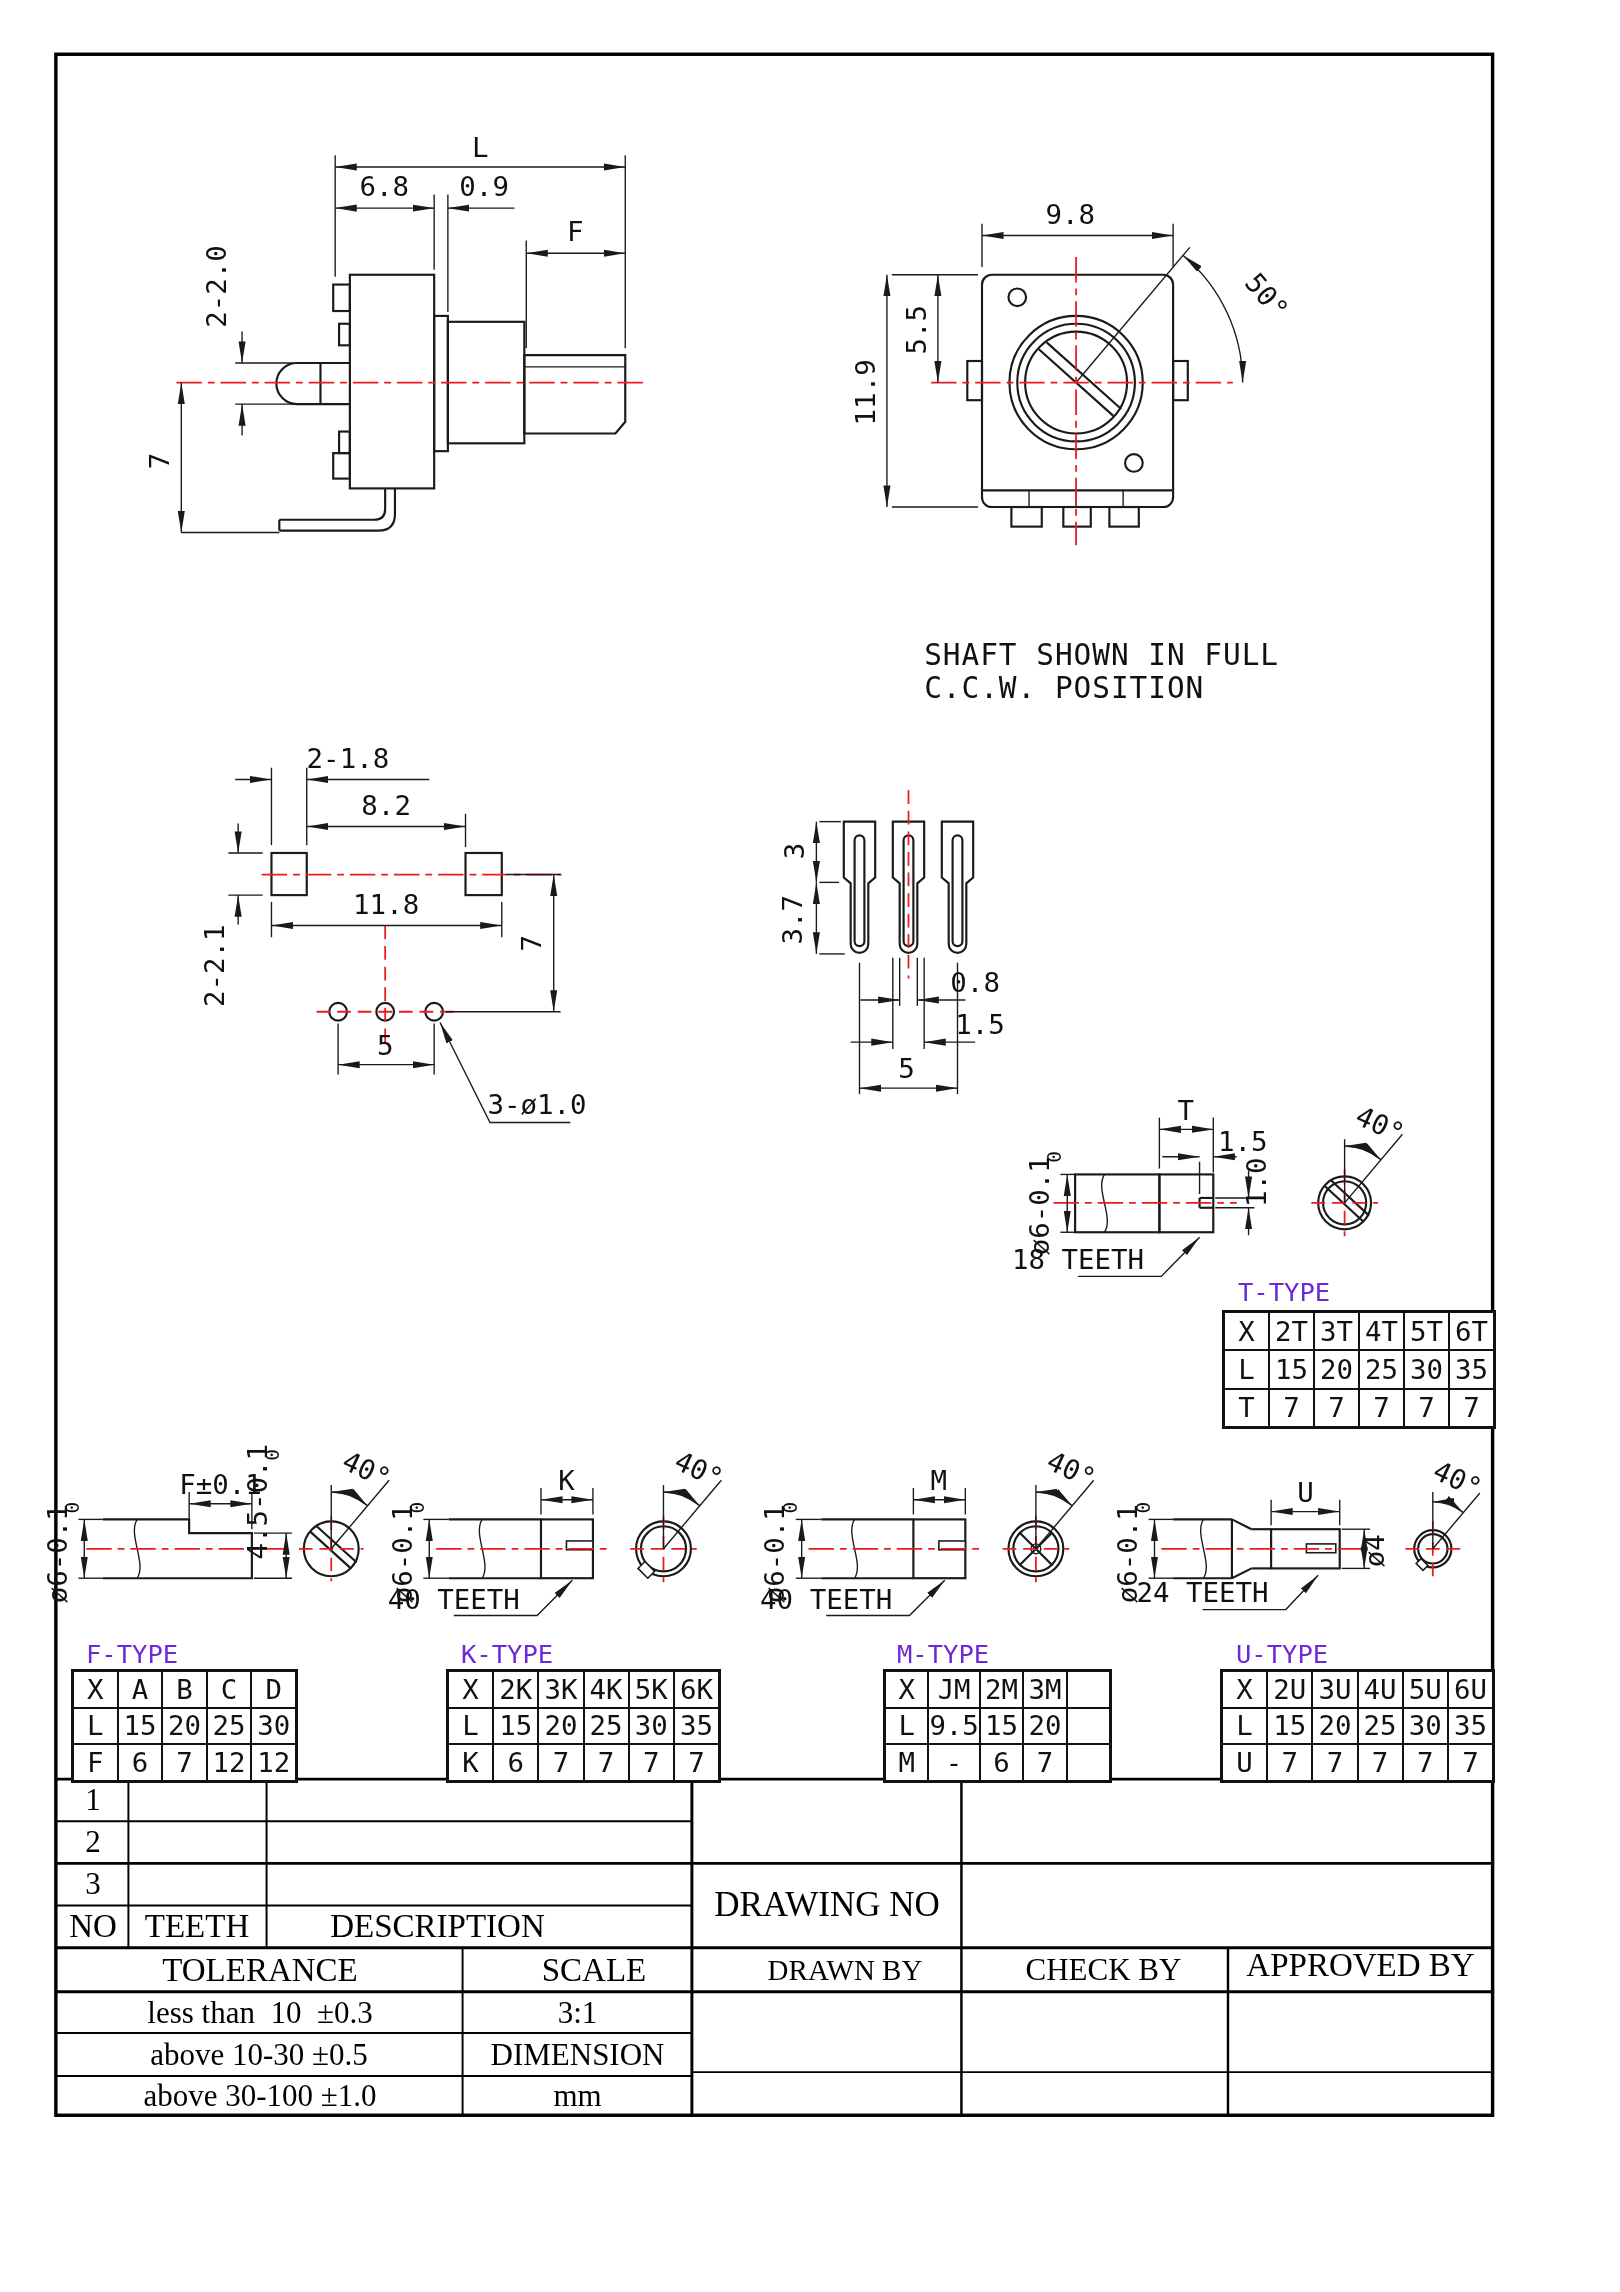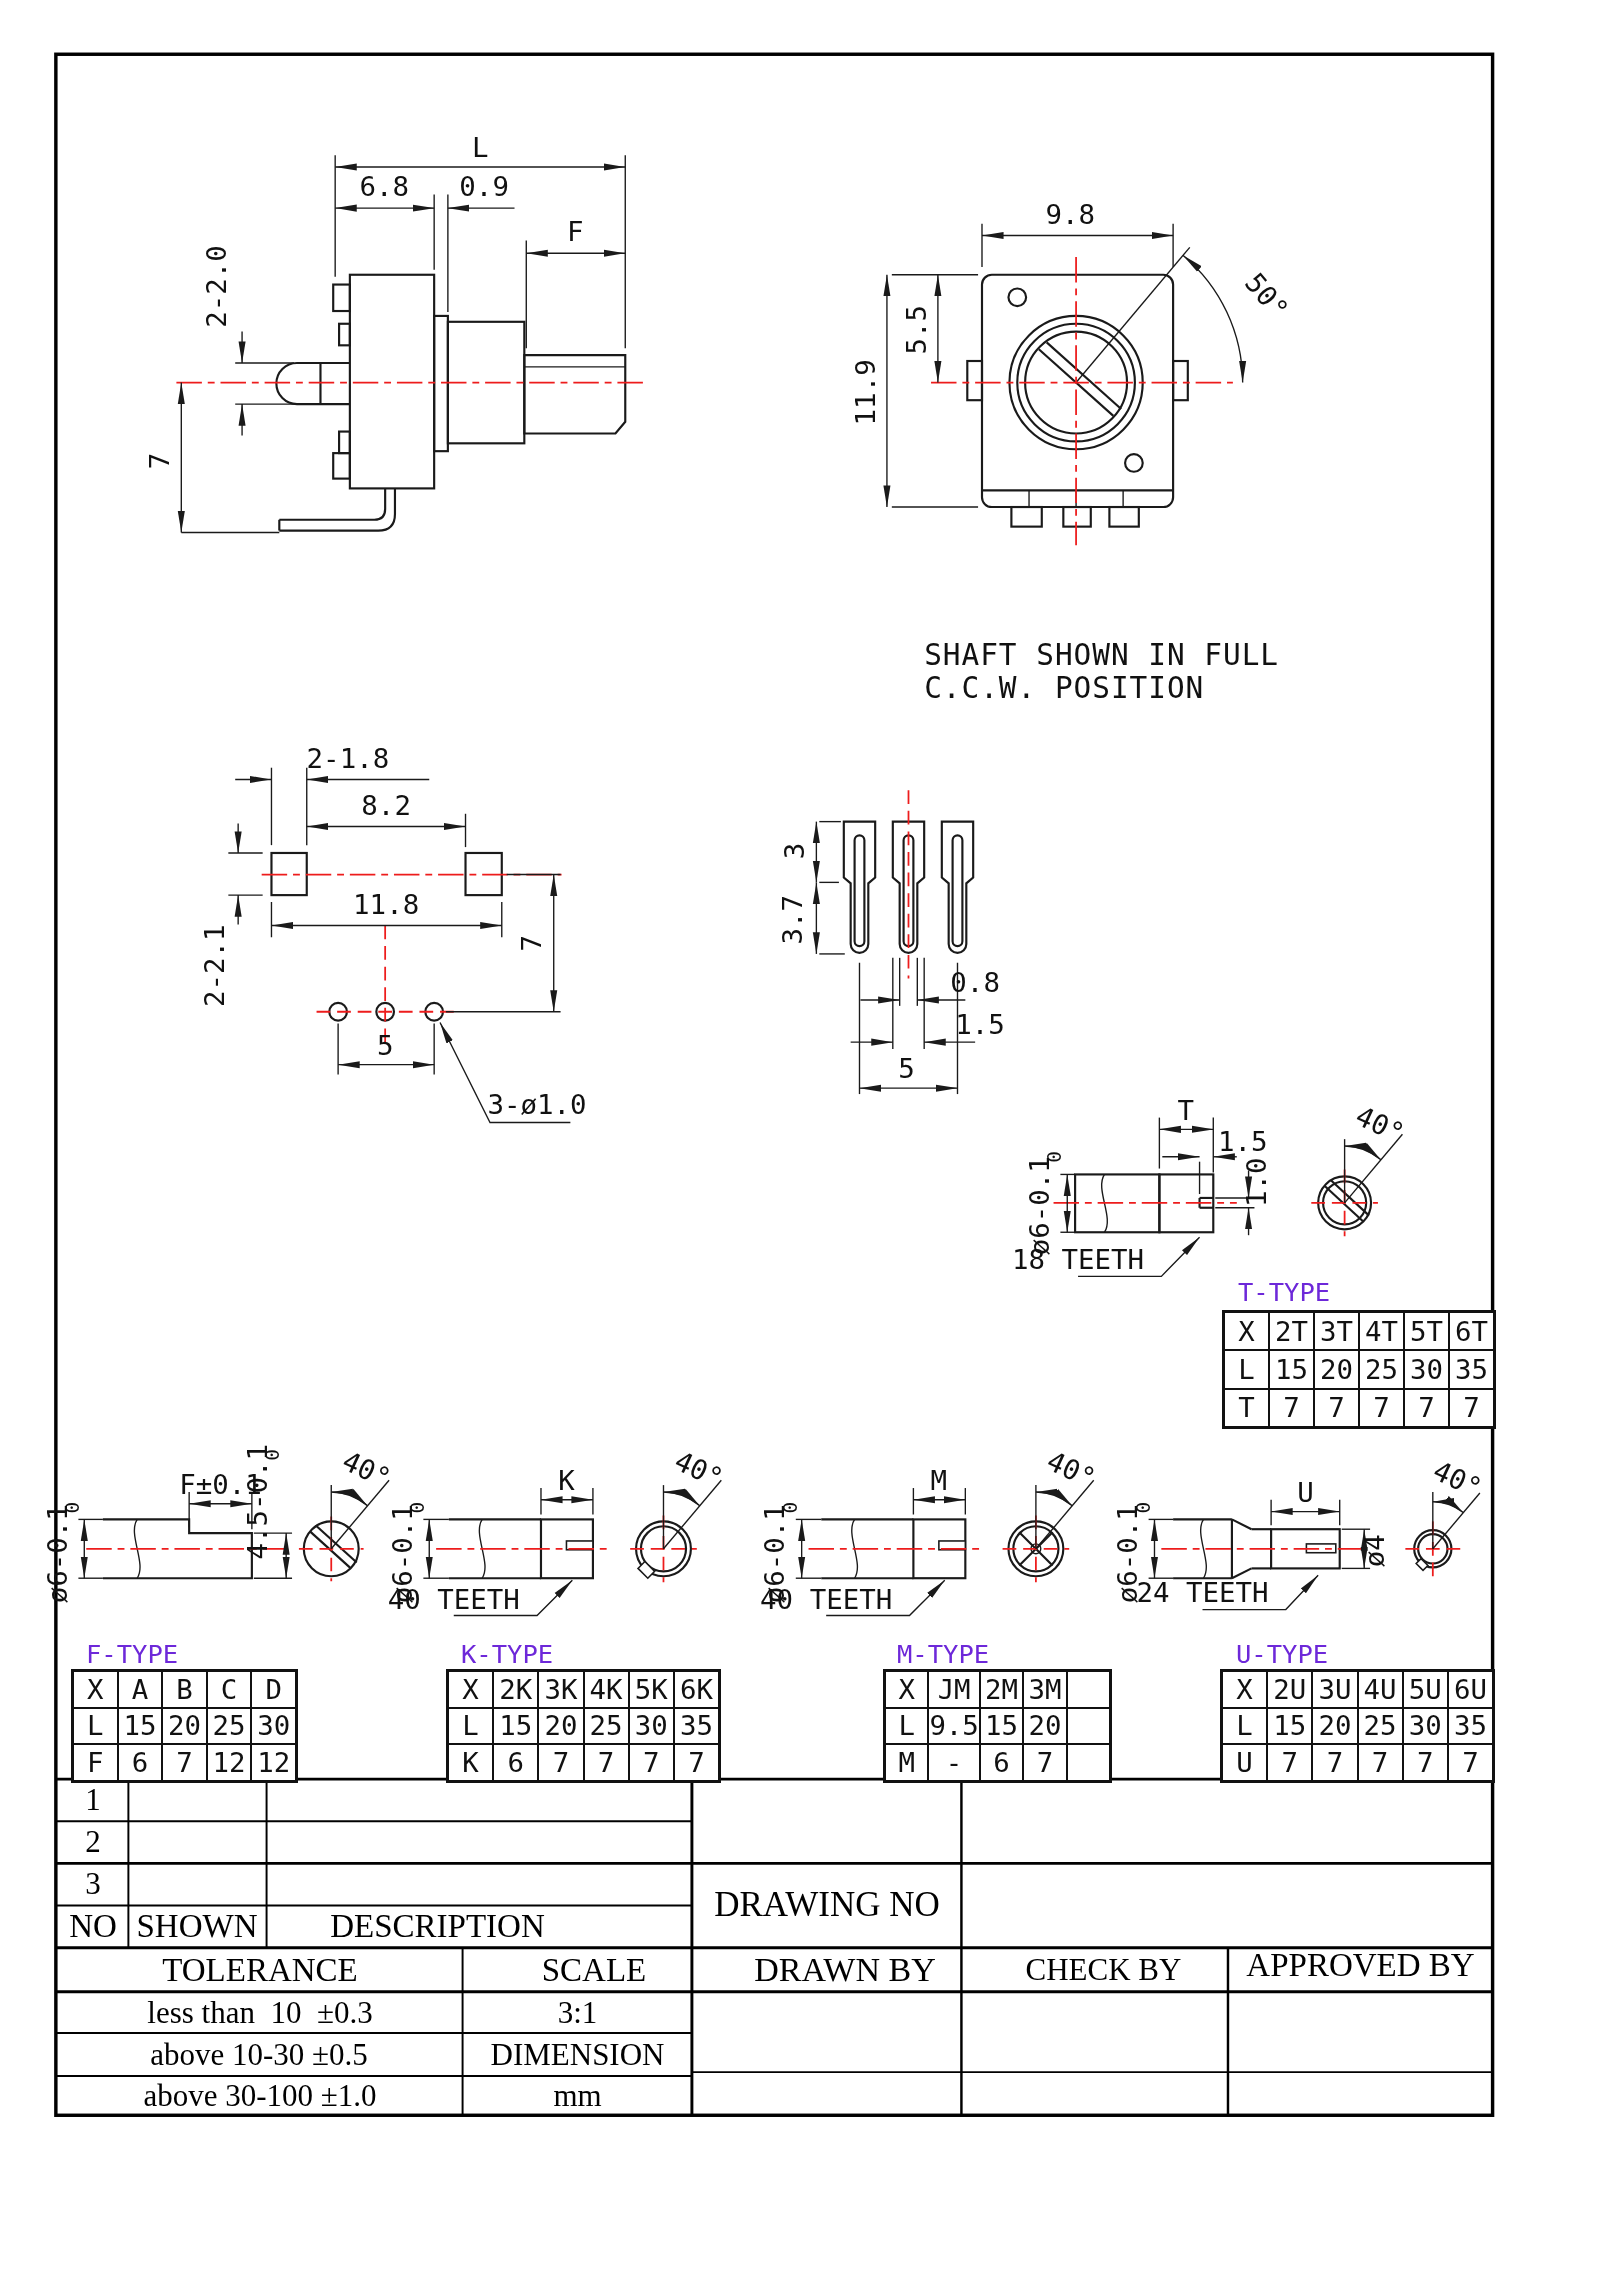--- a/index.html
+++ b/index.html
@@ -484,29 +484,29 @@
       <div class="tcell">7</div>
       <div class="tcell">7</div>
       <div class="tcell">7</div>
       <div class="tcell">7</div>
     </div>
 
 <span class="tb" style="left:57px;top:1779px;width:72px;height:42px;font-size:31px">1</span>
 <span class="tb" style="left:57px;top:1821px;width:72px;height:42px;font-size:31px">2</span>
 <span class="tb" style="left:57px;top:1863px;width:72px;height:42px;font-size:31px">3</span>
 <span class="tb" style="left:57px;top:1905px;width:72px;height:42px;font-size:33px">NO</span>
-<span class="tb" style="left:128px;top:1905px;width:138px;height:42px;font-size:33px">SHOWN</span>
+<span class="tb" style="left:128px;top:1905px;width:138px;height:42px;font-size:33px">TEETH</span>
 <span class="tb" style="left:267px;top:1905px;width:341px;height:42px;font-size:33px">DESCRIPTION</span>
 <span class="tb" style="left:57px;top:1948px;width:406px;height:44px;font-size:33px">TOLERANCE</span>
 <span class="tb" style="left:463px;top:1948px;width:262px;height:44px;font-size:33px">SCALE</span>
 <span class="tb" style="left:57px;top:1992px;width:406px;height:41px;font-size:31px">less than  10  ±0.3</span>
 <span class="tb" style="left:463px;top:1992px;width:229px;height:41px;font-size:31px">3:1</span>
 <span class="tb" style="left:56px;top:2033px;width:406px;height:43px;font-size:31px">above 10-30 ±0.5</span>
 <span class="tb" style="left:463px;top:2033px;width:229px;height:43px;font-size:31px">DIMENSION</span>
 <span class="tb" style="left:57px;top:2076px;width:406px;height:39px;font-size:31px">above 30-100 ±1.0</span>
 <span class="tb" style="left:463px;top:2076px;width:229px;height:39px;font-size:31px">mm</span>
 <span class="tb" style="left:692px;top:1863px;width:270px;height:84px;font-size:35px">DRAWING NO</span>
-<span class="tb" style="left:692px;top:1948px;width:306px;height:44px;font-size:34px">DRAWN BY</span>
+<span class="tb" style="left:692px;top:1948px;width:306px;height:44px;font-size:29px">DRAWN BY</span>
 <span class="tb" style="left:962px;top:1948px;width:283px;height:44px;font-size:31px">CHECK BY</span>
 <span class="tb" style="left:1228px;top:1948px;width:265px;height:35px;font-size:33px">APPROVED BY</span>
 
 </div>
 
 
 </body></html>

